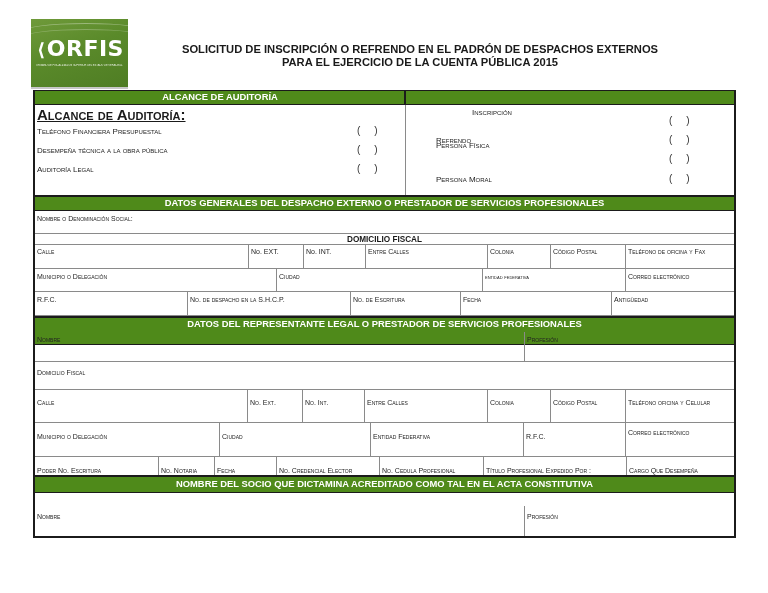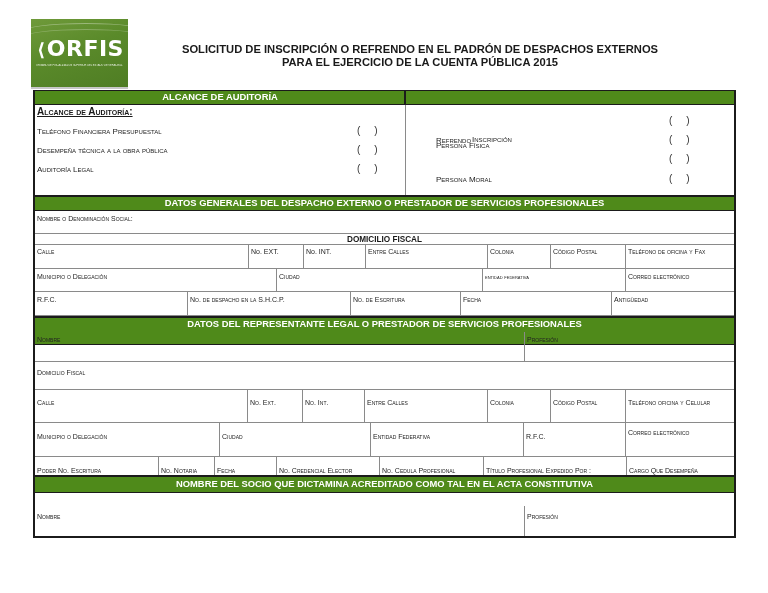--- a/index.html
+++ b/index.html
@@ -45,21 +45,21 @@
   .cell {
     position: absolute; border-right: 1px solid #8a8a8a; border-bottom: 1px solid #8a8a8a;
     font-size: 7px; color: #222; padding: 3px 0 0 2px; font-variant: small-caps; text-transform: none;
     line-height: 9px; white-space: nowrap;
   }
   .cell.nr { border-right: none; }
   .cell.nb { border-bottom: none; }
   .hline { position: absolute; left: 0; width: 699px; border-top: 1px solid #8a8a8a; }
   .opt-label { position: absolute; font-size: 8px; font-variant: small-caps; color: #222; white-space: nowrap; }
   .paren { position: absolute; font-size: 10px; color: #333; letter-spacing: 0; white-space: pre; }
-  .alc-heading { position: absolute; left: 2px; top: 14px; font-size: 10px; font-weight: bold; text-decoration: underline; font-variant: small-caps; color: #1a1a1a; }
+  .alc-heading { position: absolute; left: 2px; top: 14px; font-size: 15px; font-weight: bold; text-decoration: underline; font-variant: small-caps; color: #1a1a1a; }
   .vdiv { position: absolute; border-left: 1px solid #8a8a8a; }
   .subhead { position: absolute; font-size: 8.2px; font-weight: bold; text-align: center; color: #1a1a1a; }
 </style>
 </head>
 <body>
 
 <div class="logo">
   <div class="swoosh"></div>
   <div class="swoosh swoosh2"></div>
   <div class="wordmark"><span class="mark">⟨</span><span>ORFIS</span></div>
@@ -81,21 +81,21 @@
   <div class="alc-heading">Alcance de Auditoría:</div>
   <div class="opt-label" style="left:2px; top:35px;">Teléfono Financiera  Presupuestal</div>
   <div class="paren" style="left:322px; top:33px;">(     )</div>
   <div class="opt-label" style="left:2px; top:54px;">Desempeña técnica a la obra pública</div>
   <div class="paren" style="left:322px; top:52px;">(     )</div>
   <div class="opt-label" style="left:2px; top:73px;">Auditoría Legal</div>
   <div class="paren" style="left:322px; top:71px;">(     )</div>
 
   <div class="vdiv" style="left:370px; top:13px; height:91px;"></div>
 
-  <div class="opt-label" style="left:401px; top:43px;padding-left:36px;">Inscripción</div>
+  <div class="opt-label" style="left:401px; top:16px;padding-left:36px;">Inscripción</div>
   <div class="paren" style="left:634px; top:23px;">(     )</div>
   <div class="opt-label" style="left:401px; top:44px;">Refrendo</div>
   <div class="paren" style="left:634px; top:42px;">(     )</div>
   <div class="opt-label" style="left:401px; top:49px;">Persona Física</div>
   <div class="paren" style="left:634px; top:61px;">(     )</div>
   <div class="opt-label" style="left:401px; top:83px;">Persona Moral</div>
   <div class="paren" style="left:634px; top:81px;">(     )</div>
 
   <div class="band" style="top:103px; height:16px; line-height:12px;">DATOS GENERALES DEL DESPACHO EXTERNO O PRESTADOR DE  SERVICIOS PROFESIONALES</div>
 

